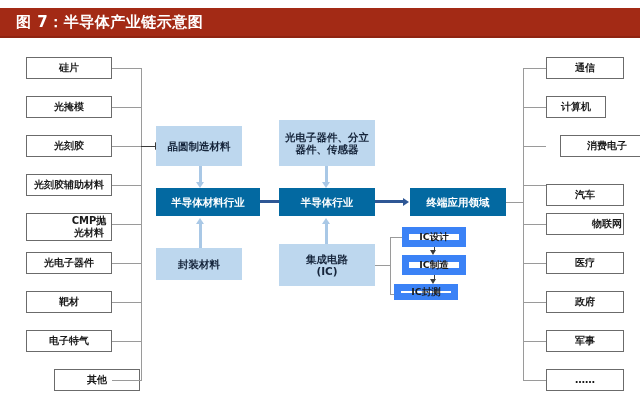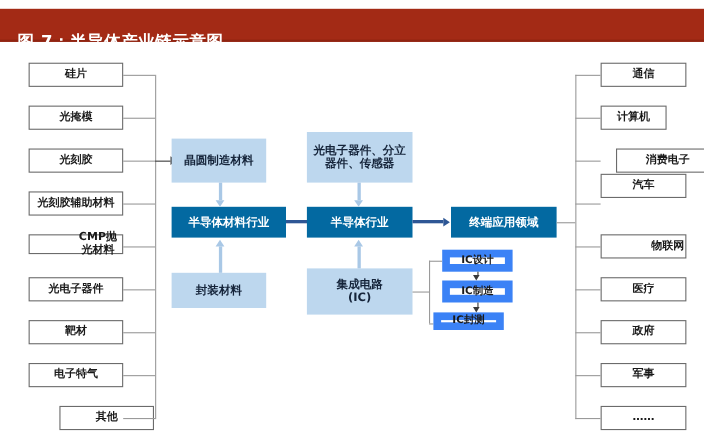--- a/index.html
+++ b/index.html
@@ -32,21 +32,20 @@
   #title-text {
     position: absolute;
     left: 16px;
     top: 50%;
     transform: translateY(-50%);
     color: #ffffff;
     font-size: 15px;
     font-weight: bold;
     letter-spacing: 0.5px;
     white-space: nowrap;
-    margin-top: 16px;
   }
 
   
   .node {
     position: absolute;
     box-sizing: border-box;
     display: flex;
     align-items: center;
     justify-content: center;
     text-align: center;
@@ -140,21 +139,21 @@
 <div id="root">
 
   <div id="title-bar">
     <div id="title-text">图 7：半导体产业链示意图</div>
   </div>
 
   <div class="node plain" style="left:26px;  top:57px;  width:86px; height:22px;">硅片</div>
   <div class="node plain" style="left:26px;  top:96px;  width:86px; height:22px;">光掩模</div>
   <div class="node plain" style="left:26px;  top:135px; width:86px; height:22px;">光刻胶</div>
   <div class="node plain" style="left:26px;  top:174px; width:86px; height:22px;">光刻胶辅助材料</div>
-  <div class="node plain" style="left:26px;  top:213px; width:86px; height:18px;padding-left:40px;">CMP抛光材料</div>
+  <div class="node plain" style="left:26px;  top:213px; width:86px; height:28px;padding-left:40px;">CMP抛光材料</div>
   <div class="node plain" style="left:26px;  top:252px; width:86px; height:22px;">光电子器件</div>
   <div class="node plain" style="left:26px;  top:291px; width:86px; height:22px;">靶材</div>
   <div class="node plain" style="left:26px;  top:330px; width:86px; height:22px;">电子特气</div>
   <div class="node plain" style="left:26px;  top:369px; width:86px; height:22px;margin-left:28px;">其他</div>
 
   <div class="ln h" style="left:112px; top:68px;  width:29px;"></div>
   <div class="ln h" style="left:112px; top:107px; width:29px;"></div>
   <div class="ln h" style="left:112px; top:146px; width:29px;"></div>
   <div class="ln h" style="left:112px; top:185px; width:29px;"></div>
   <div class="ln h" style="left:112px; top:224px; width:29px;"></div>
@@ -222,20 +221,20 @@
   <div class="ln h" style="left:523px; top:185px; width:23px;"></div>
   <div class="ln h" style="left:523px; top:224px; width:23px;"></div>
   <div class="ln h" style="left:523px; top:263px; width:23px;"></div>
   <div class="ln h" style="left:523px; top:302px; width:23px;"></div>
   <div class="ln h" style="left:523px; top:341px; width:23px;"></div>
   <div class="ln h" style="left:523px; top:380px; width:23px;"></div>
 
   <div class="node plain" style="left:546px; top:57px;  width:78px; height:22px;">通信</div>
   <div class="node plain" style="left:546px; top:96px;  width:60px; height:22px;">计算机</div>
   <div class="node plain" style="left:560px; top:135px; width:94px; height:22px;">消费电子</div>
-  <div class="node plain" style="left:546px; top:158px; width:78px; height:22px;">汽车</div>
+  <div class="node plain" style="left:546px; top:184px; width:78px; height:22px;">汽车</div>
   <div class="node plain" style="left:546px; top:213px; width:78px; height:22px;padding-left:44px;">物联网</div>
   <div class="node plain" style="left:546px; top:252px; width:78px; height:22px;">医疗</div>
   <div class="node plain" style="left:546px; top:291px; width:78px; height:22px;">政府</div>
   <div class="node plain" style="left:546px; top:330px; width:78px; height:22px;">军事</div>
   <div class="node plain" style="left:546px; top:369px; width:78px; height:22px;">……</div>
 
 </div>
 
 </body></html>

